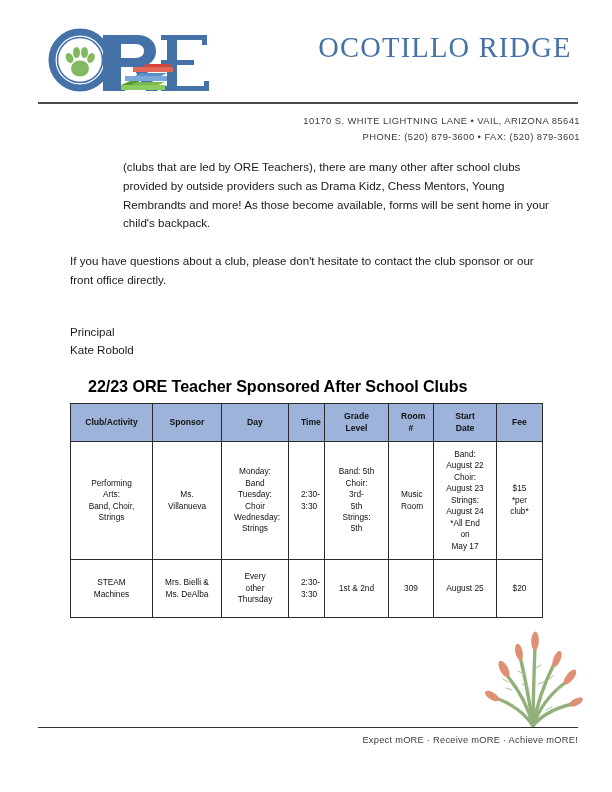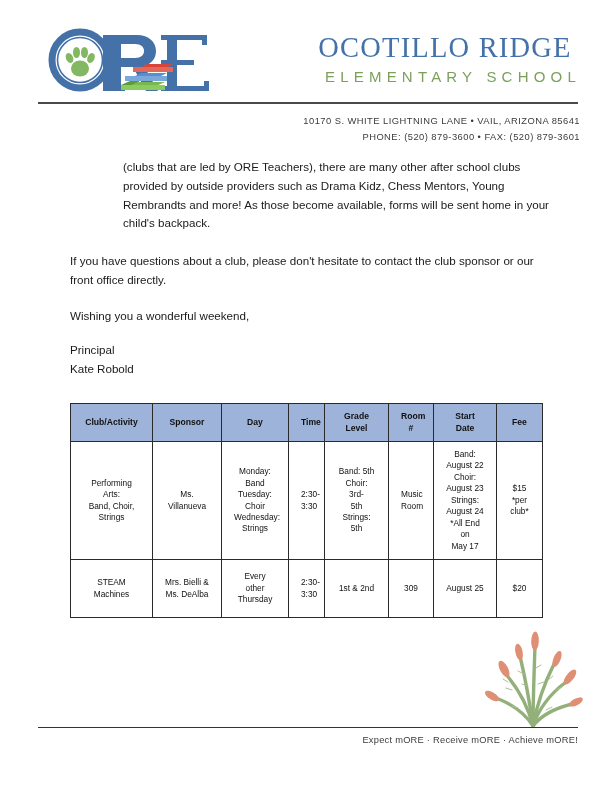--- a/index.html
+++ b/index.html
@@ -188,42 +188,41 @@
           <rect x="78" y="49" width="42" height="5" fill="#7aa8da"></rect>
 
           <polygon points="86,45 112,45 126,37 100,37" fill="#d8453a"></polygon>
           <rect x="86" y="40" width="40" height="5" fill="#e5675a"></rect>
         </g>
       </svg>
     </div>
 
     <div class="school-name">
       <div class="line1">OCOTILLO RIDGE</div>
-      <div class="line2">ELEMENTARY SCHOOL</div>
     </div>
   </div>
 
   <div class="rule-top"></div>
 
   <div class="contact">
     <div>10170 S. WHITE LIGHTNING LANE  •  VAIL, ARIZONA 85641</div>
     <div>PHONE: (520) 879-3600  •  FAX: (520) 879-3601</div>
   </div>
 
   <div class="body-copy">
     <p class="para-indent">(clubs that are led by ORE Teachers), there are many other after school clubs provided by outside providers such as Drama Kidz, Chess Mentors, Young Rembrandts and more! As those become available, forms will be sent home in your child's backpack.</p>
     <div class="gap-lg"></div>
     <p>If you have questions about a club, please don't hesitate to contact the club sponsor or our front office directly.</p>
     <div class="gap-md"></div>
-    <p>Wishing you a wonderful weekend,</p>
     <div class="gap-sm"></div>
     <p>Principal</p>
     <p>Kate Robold</p>
   </div>
 
+  <div class="table-title">22/23 ORE Teacher Sponsored After School Clubs</div>
 
   <table class="clubs">
     <colgroup>
       <col class="c-club">
         <col class="c-spons">
         <col class="c-day">
         <col class="c-time">
       <col class="c-grade">
         <col class="c-room">
         <col class="c-start">

